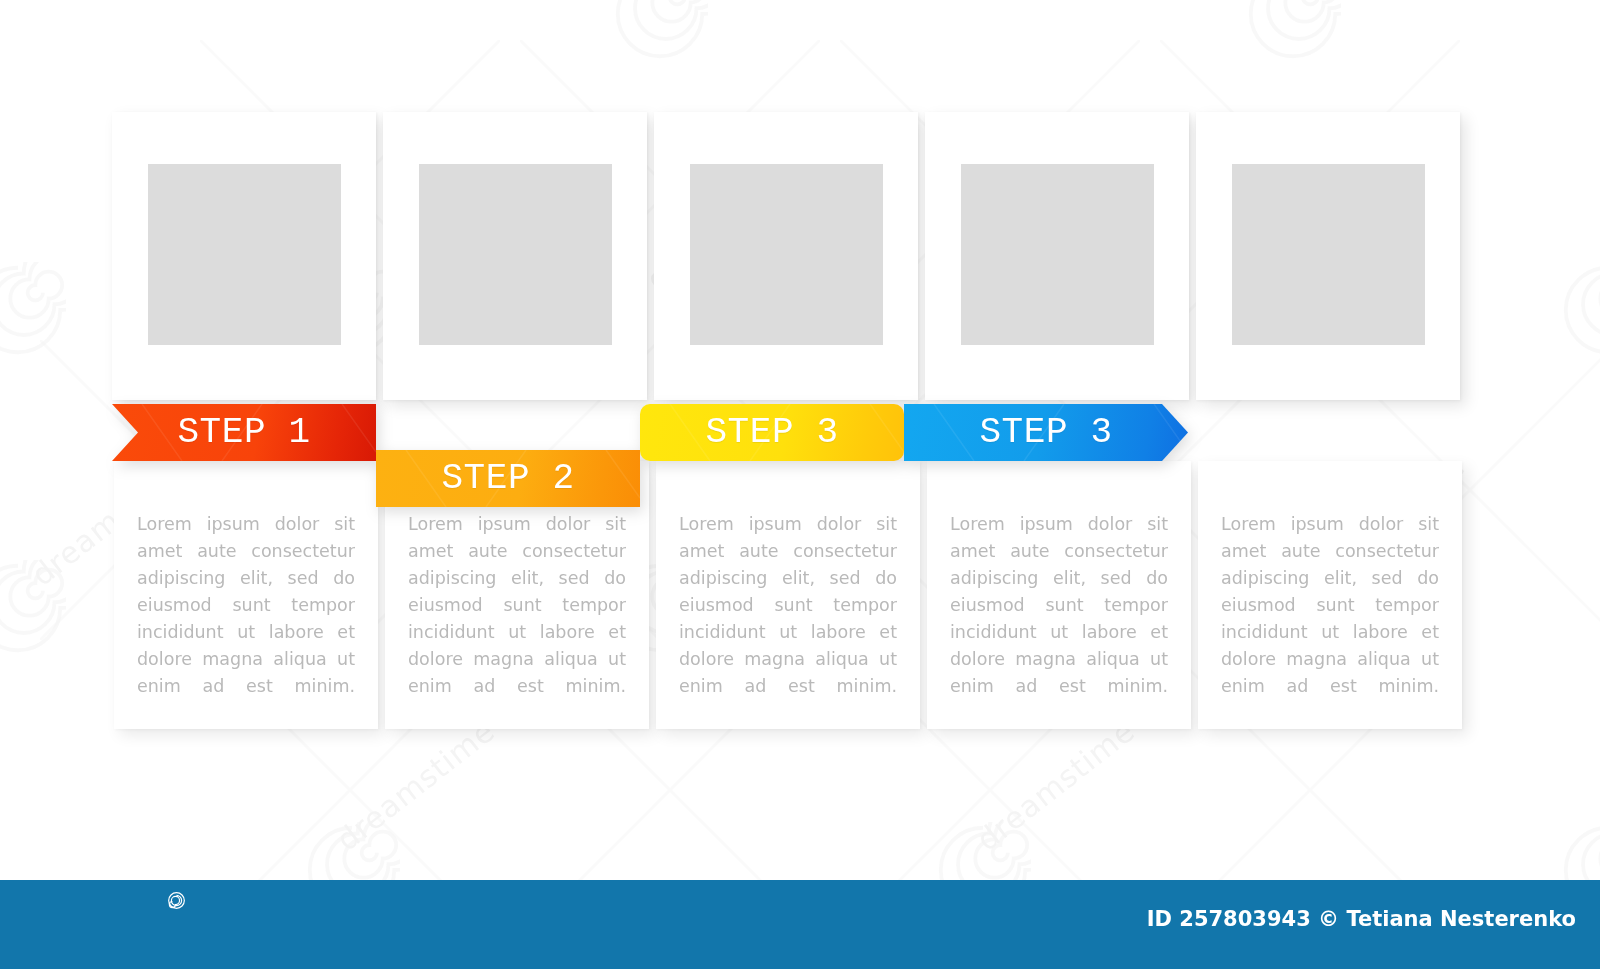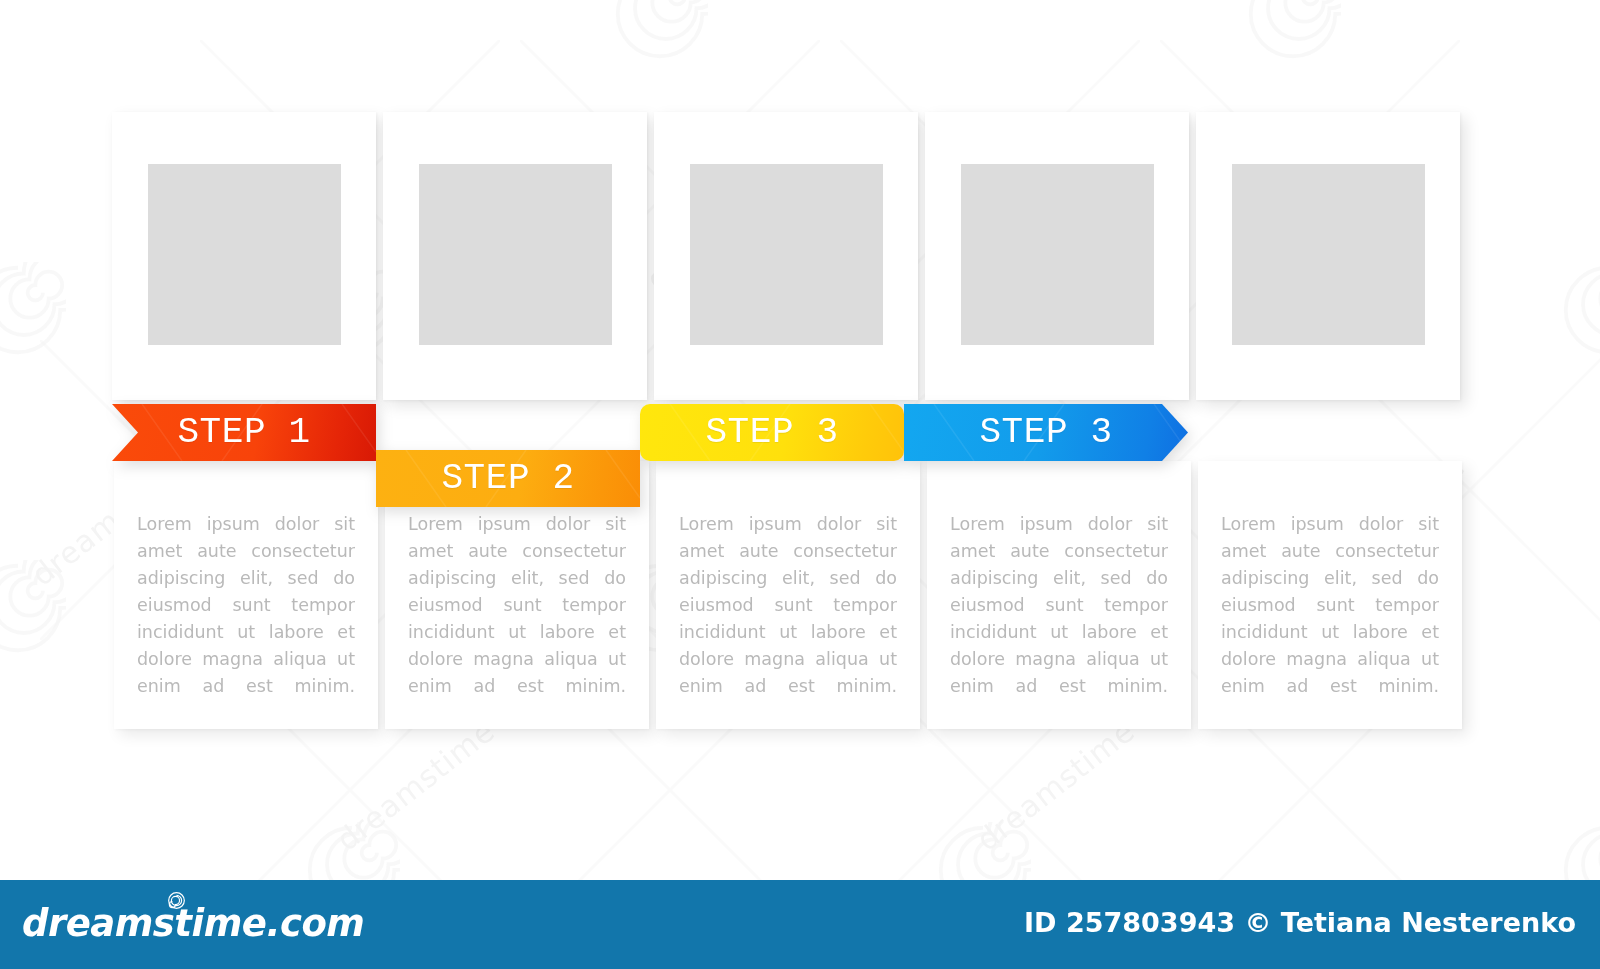--- a/index.html
+++ b/index.html
@@ -178,21 +178,21 @@
     left: 168px;
     top: 12px;
     width: 17px; height: 17px;
   }
   .credit {
     position: absolute;
     right: 24px;
     top: 27px;
     color: #ffffff;
     font-family: "DejaVu Sans", sans-serif;
-    font-size: 27px;
+    font-size: 21px;
     font-weight: 700;
     white-space: nowrap;
   }
 </style>
 </head>
 <body>
 
 <div id="stage">
 
   <div class="wm-layer">
@@ -345,21 +345,20 @@
     </div>
     <div class="tcard">
       <div class="btext">Lorem ipsum dolor sit amet aute consectetur adipiscing elit, sed do eiusmod sunt tempor incididunt ut labore et dolore magna aliqua ut enim ad est minim.</div>
     </div>
     <div class="tcard">
       <div class="btext">Lorem ipsum dolor sit amet aute consectetur adipiscing elit, sed do eiusmod sunt tempor incididunt ut labore et dolore magna aliqua ut enim ad est minim.</div>
     </div>
   </div>
 
   <div class="footer">
-    <div class="ds-logo">dreamstime.com</div>
     <svg class="ds-reg" viewBox="0 0 100 100">
       <circle cx="50" cy="50" r="46" fill="none" stroke="#ffffff" stroke-width="7"></circle>
       <path d="M50 20a30 30 0 1 1-30 30 24 24 0 1 1 24 24 18 18 0 1 1-18-18" fill="none" stroke="#ffffff" stroke-width="7"></path>
     </svg>
     <div class="credit">ID 257803943 © Tetiana Nesterenko</div>
   </div>
 
 </div>
 
 </body></html>

